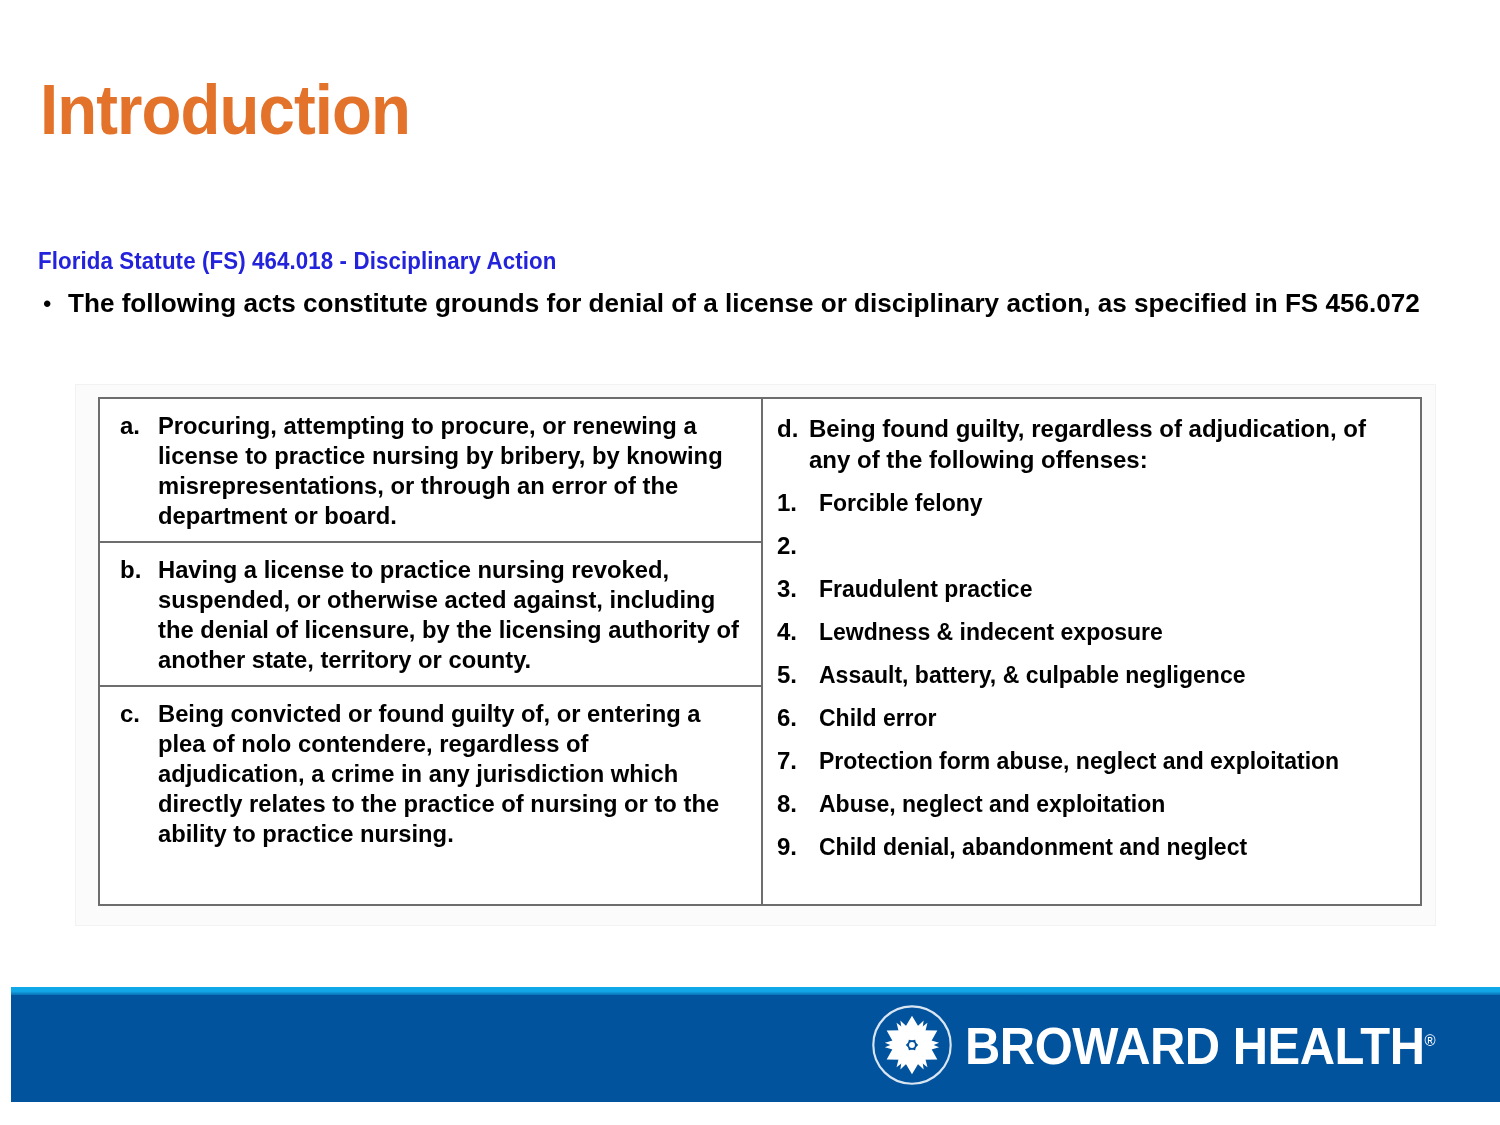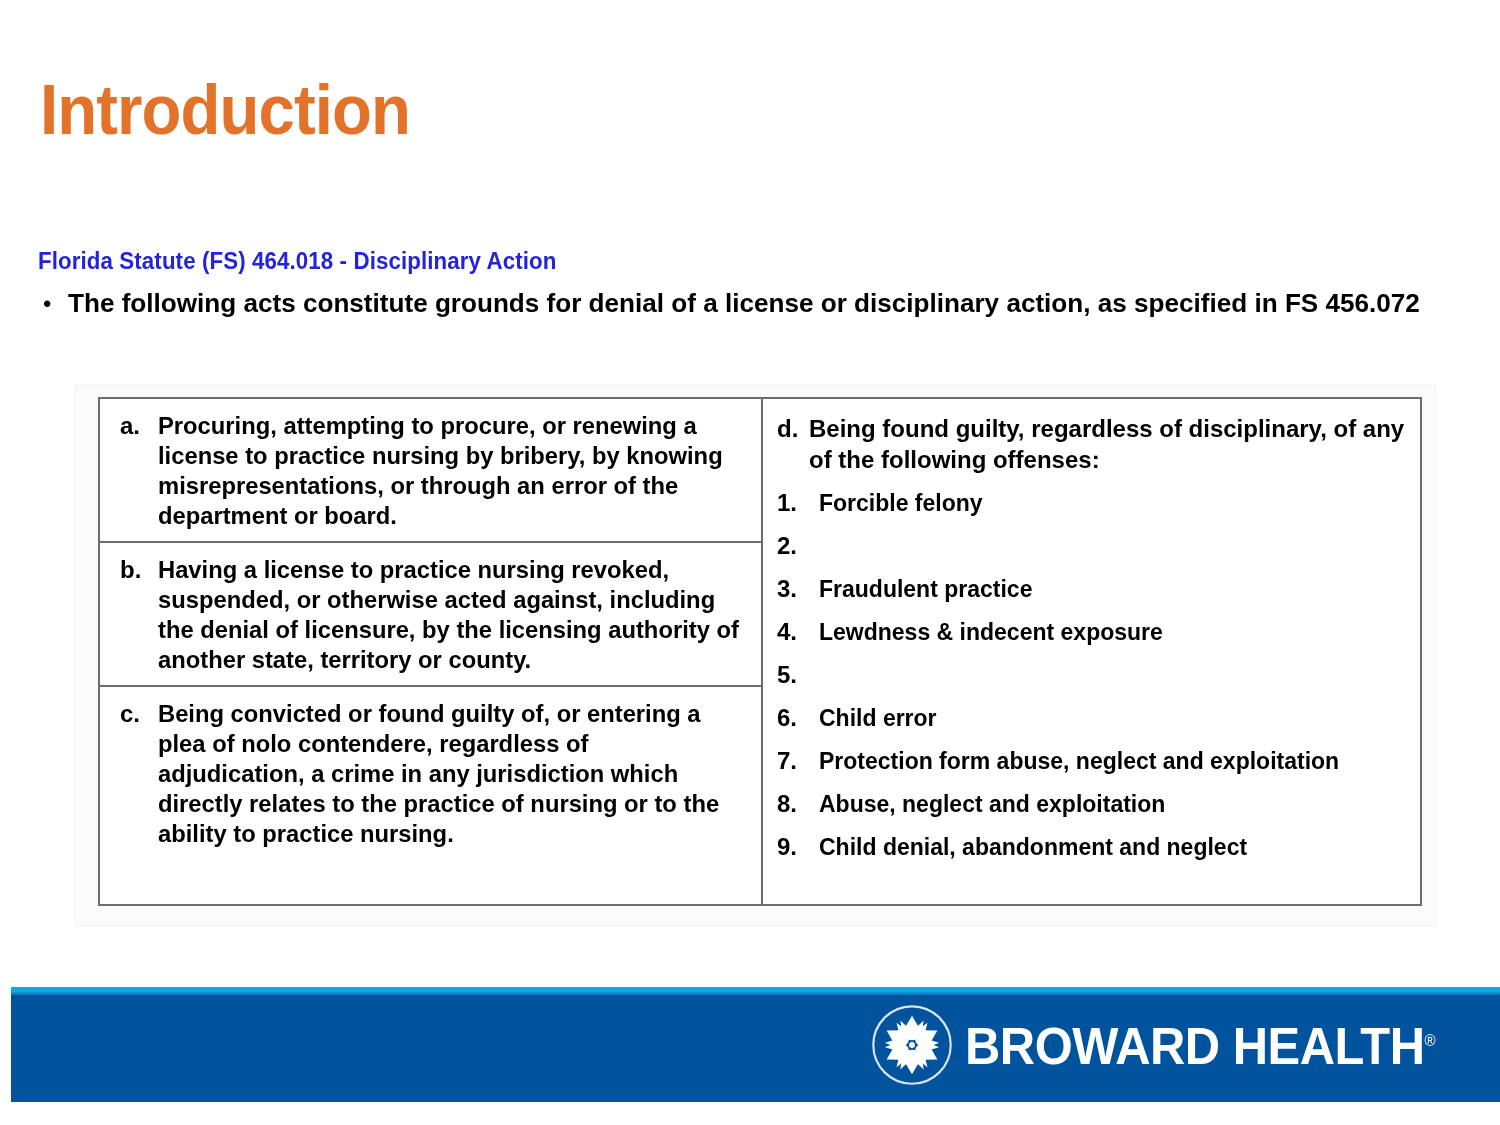--- a/index.html
+++ b/index.html
@@ -276,40 +276,41 @@
         <span class="marker">c.</span>
         <span class="body">Being convicted or found guilty of, or entering a plea of nolo contendere, regardless of adjudication, a crime in any jurisdiction which directly relates to the practice of nursing or to the ability to practice nursing.</span>
       </div>
 
     </div>
 
     <div class="col-right">
 
       <div class="r-lead">
         <span class="marker">d.</span>
-        <span class="body">Being found guilty, regardless of disciplinary, of any of the following offenses:</span>
+        <span class="body">Being found guilty, regardless of adjudication, of any of the following offenses:</span>
       </div>
 
       <div class="r-item">
         <span class="marker">1.</span>
         <span class="body">Forcible felony</span>
       </div>
       <div class="r-item">
         <span class="marker">2.</span>
       </div>
       <div class="r-item">
         <span class="marker">3.</span>
         <span class="body">Fraudulent practice</span>
       </div>
       <div class="r-item">
         <span class="marker">4.</span>
         <span class="body">Lewdness &amp; indecent exposure</span>
       </div>
       <div class="r-item">
         <span class="marker">5.</span>
+        <span class="body">Assault, battery, &amp; culpable negligence</span>
       </div>
       <div class="r-item">
         <span class="marker">6.</span>
         <span class="body">Child error</span>
       </div>
       <div class="r-item">
         <span class="marker">7.</span>
         <span class="body">Protection form abuse, neglect and exploitation</span>
       </div>
       <div class="r-item">

